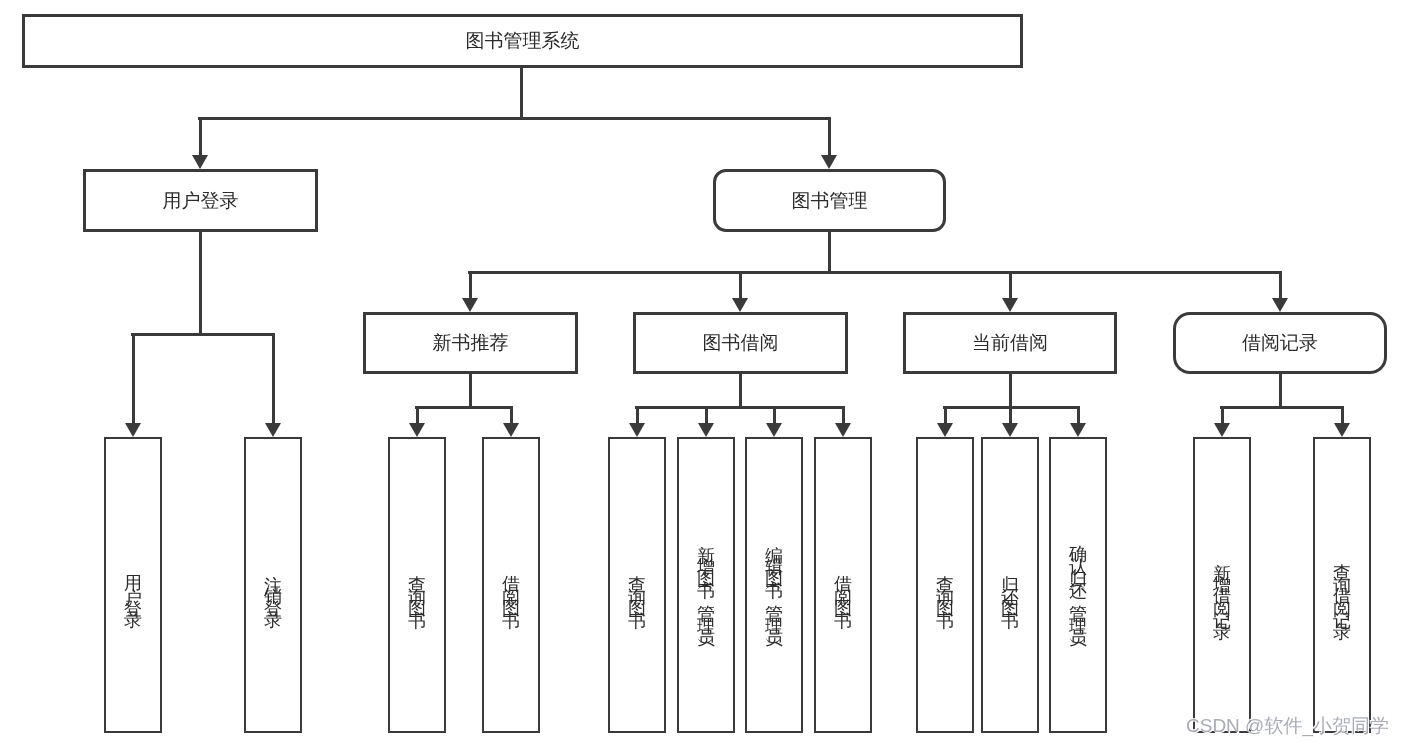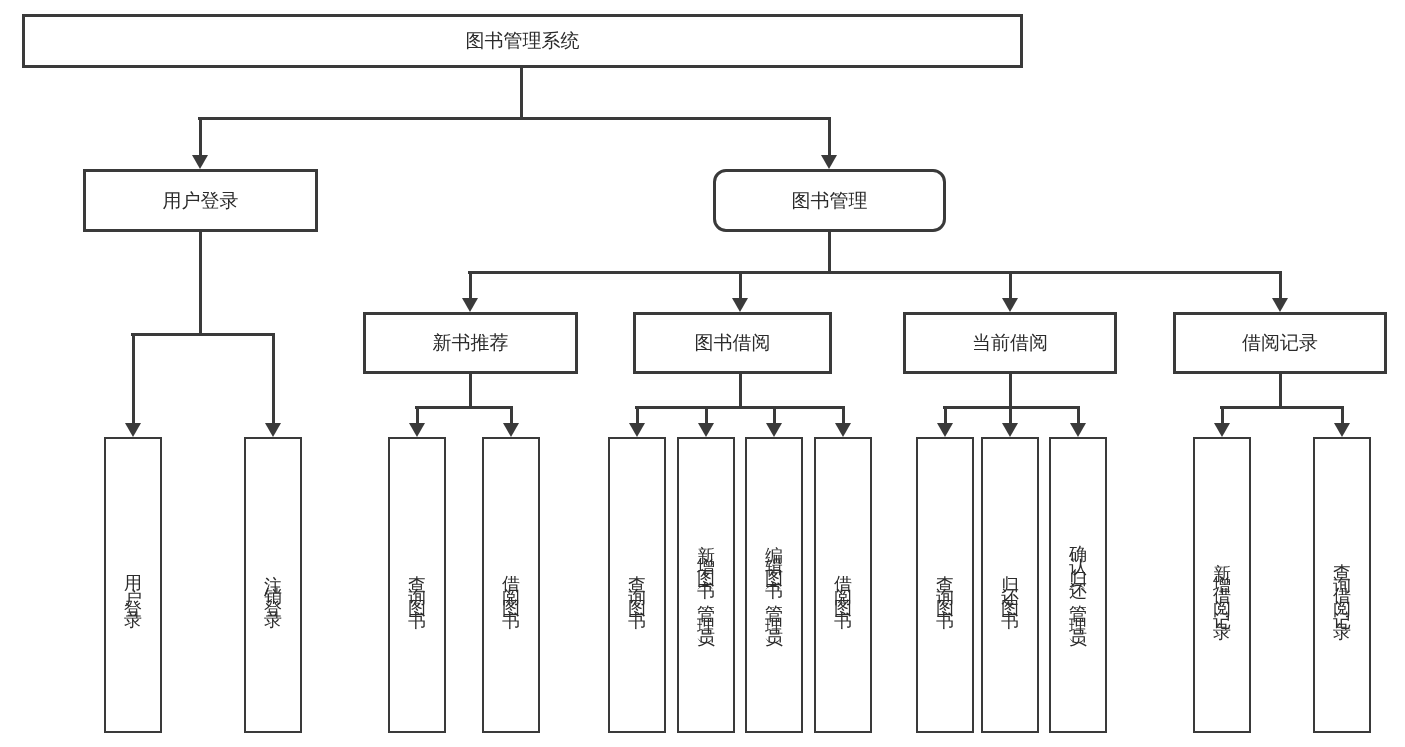--- a/index.html
+++ b/index.html
@@ -96,27 +96,27 @@
   <div class="vline" style="left:739px;top:271px;height:28px;"></div>
   <div class="arrow" style="left:732px;top:298px;"></div>
   <div class="vline" style="left:1009px;top:271px;height:28px;"></div>
   <div class="arrow" style="left:1002px;top:298px;"></div>
   <div class="vline" style="left:1279px;top:271px;height:28px;"></div>
   <div class="arrow" style="left:1272px;top:298px;"></div>
 
   <div class="box" style="left:363px;top:312px;width:215px;height:62px;">
     <span class="lbl">新书推荐</span>
   </div>
-  <div class="box" style="left:633px;top:312px;width:199px;height:62px;">
+  <div class="box" style="left:633px;top:312px;width:215px;height:62px;">
     <span class="lbl">图书借阅</span>
   </div>
   <div class="box" style="left:903px;top:312px;width:214px;height:62px;align-items:center;">
     <span class="lbl">当前借阅</span>
   </div>
-  <div class="box" style="left:1173px;top:312px;width:214px;height:62px;">
+  <div class="box" style="left:1173px;top:312px;width:214px;height:62px;border-radius:17px;">
     <span class="lbl">借阅记录</span>
   </div>
 
   <div class="vline" style="left:469px;top:373px;height:36px;"></div>
   <div class="hline" style="left:415px;top:406px;width:98px;"></div>
   <div class="vline" style="left:416px;top:406px;height:18px;"></div>
   <div class="arrow" style="left:409px;top:423px;"></div>
   <div class="vline" style="left:510px;top:406px;height:18px;"></div>
   <div class="arrow" style="left:503px;top:423px;"></div>
 
@@ -180,14 +180,15 @@
   <div class="box leaf" style="left:1049px;top:437px;width:58px;height:296px;">
     <span class="vlbl">确认归还（管理员）</span>
   </div>
   <div class="box leaf" style="left:1193px;top:437px;width:58px;height:296px;">
     <span class="vlbl">新增借阅记录</span>
   </div>
   <div class="box leaf" style="left:1313px;top:437px;width:58px;height:296px;">
     <span class="vlbl">查询借阅记录</span>
   </div>
 
+  <div class="watermark">CSDN @软件_小贺同学</div>
 
 </div>
 
 </body></html>

